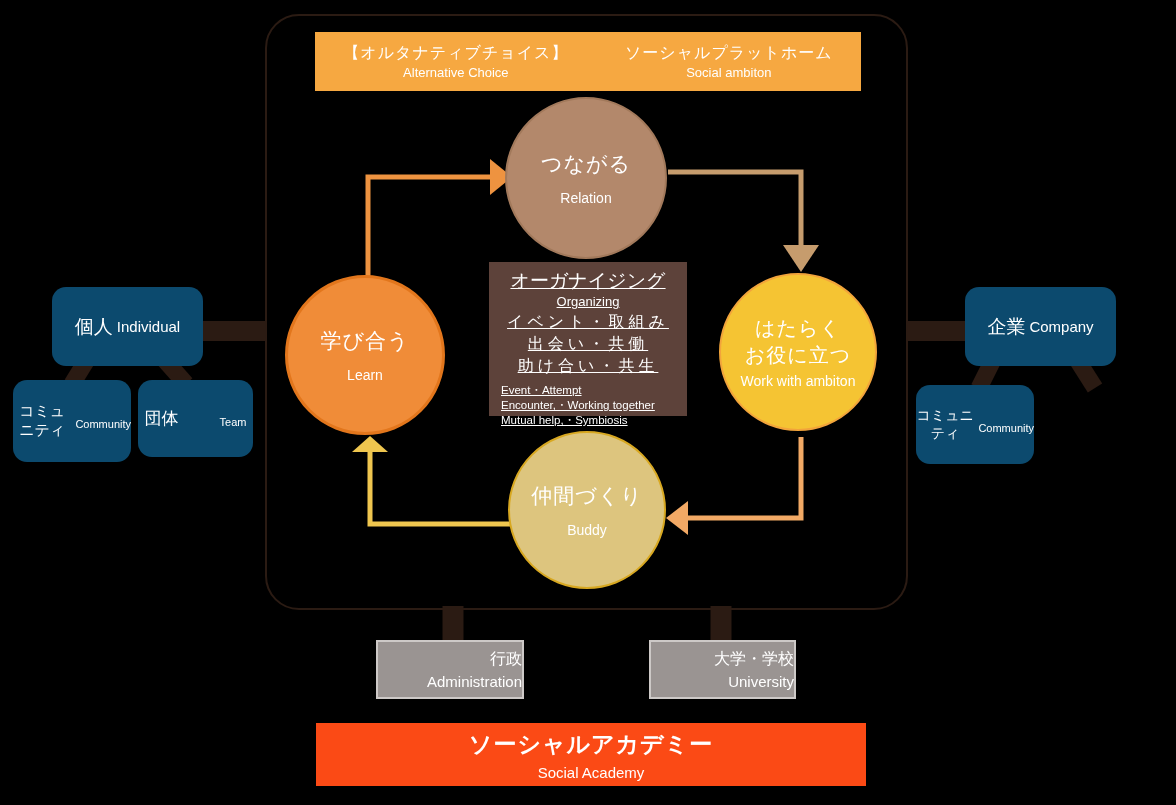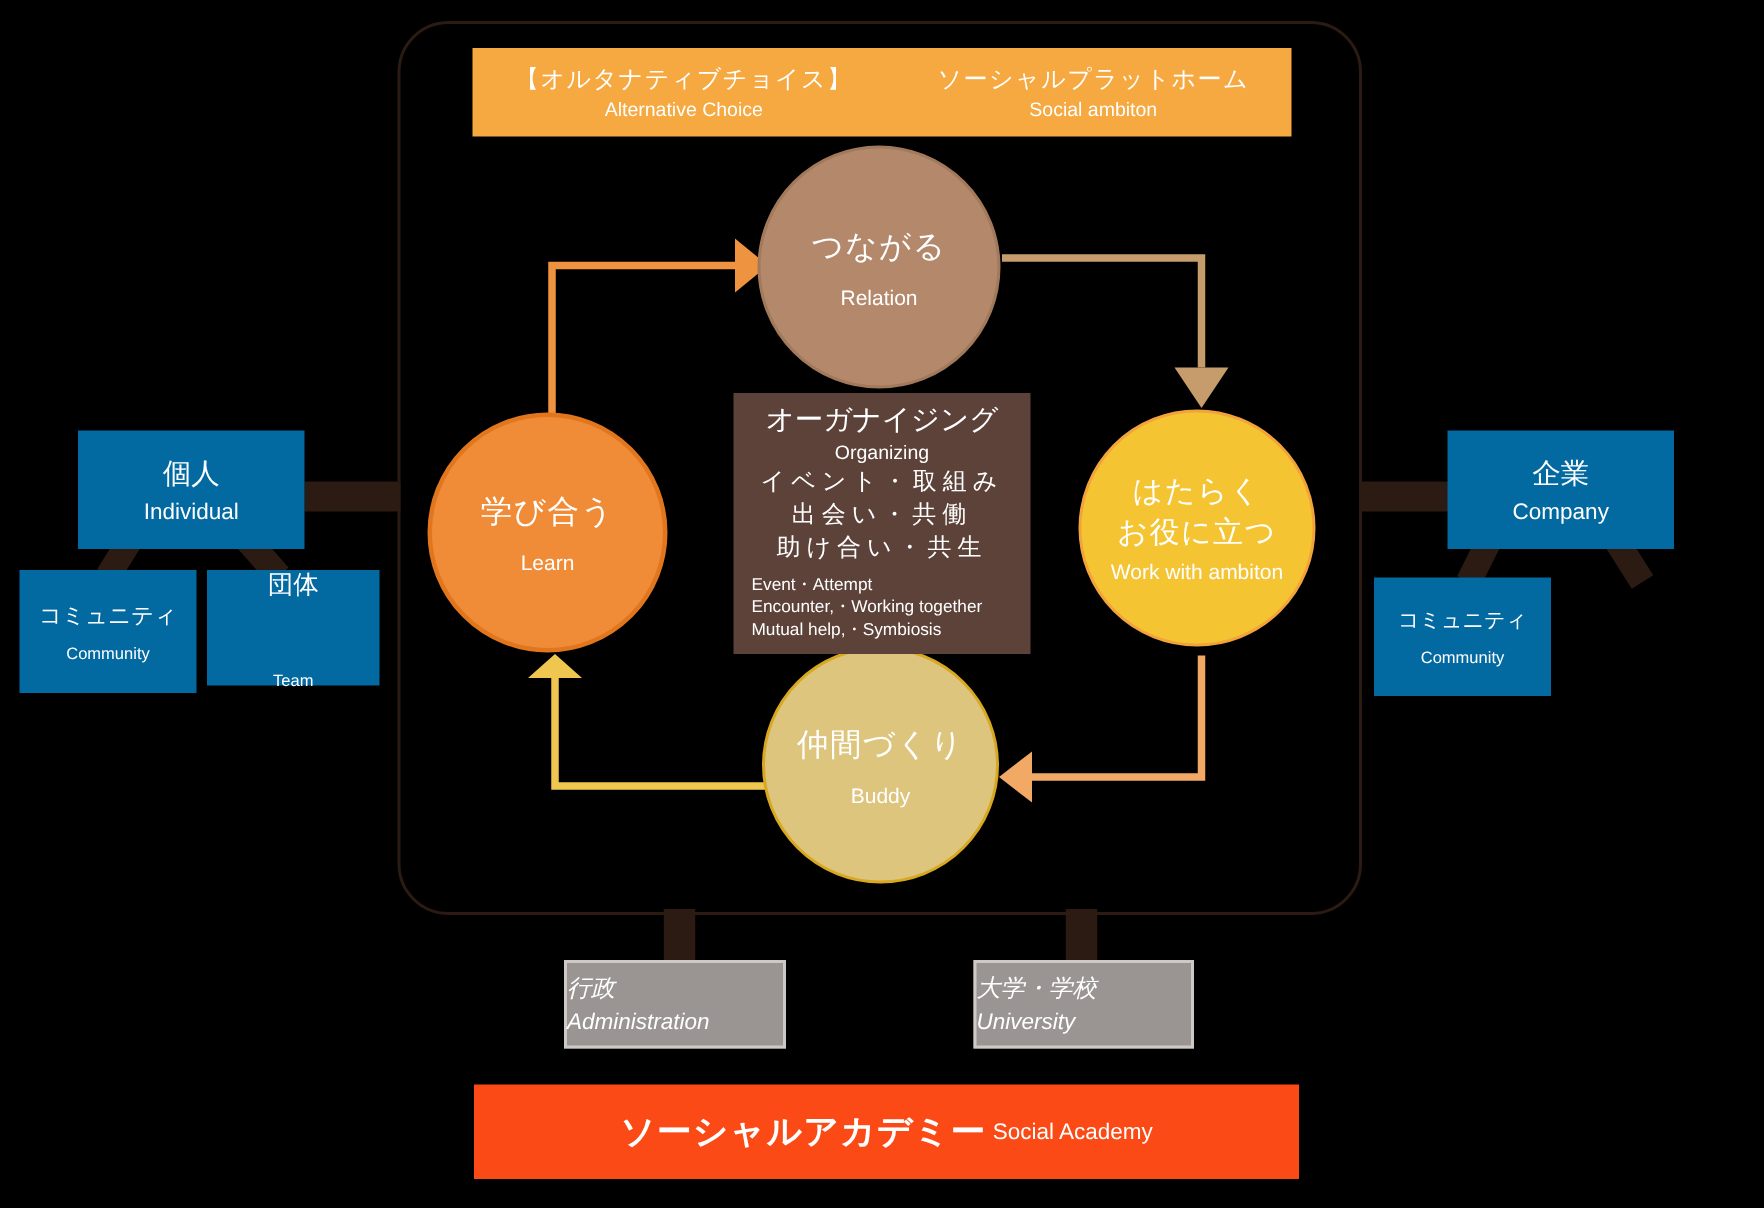--- a/index.html
+++ b/index.html
@@ -18,69 +18,69 @@
   
   .banner-top{
     left:315px;top:32px;width:546px;height:59px;background:#F6A841;
     display:flex;align-items:center;justify-content:space-around;text-align:center;
   }
   .banner-top .col{display:flex;flex-direction:column;gap:1px;}
   .banner-top .jp{font-size:16px;letter-spacing:1px;}
   .banner-top .en{font-size:13px;}
   .banner-bottom{
     left:316px;top:723px;width:550px;height:63px;background:#FB4A15;
-    display:flex;flex-direction:row;align-items:center;justify-content:center;gap:4px;text-align:center;
+    display:flex;flex-direction:column;align-items:center;justify-content:center;gap:4px;text-align:center;
   }
   .banner-bottom .jp{font-size:23px;font-weight:bold;letter-spacing:1px;}
   .banner-bottom .en{font-size:15px;}
   
   .circle{
     border-radius:50%;display:flex;flex-direction:column;align-items:center;justify-content:center;
     text-align:center;box-sizing:border-box;
   }
   .circle .jp{font-size:21px;letter-spacing:1px;}
   .circle .en{font-size:14px;margin-top:12px;}
   .c-relation{left:505px;top:97px;width:162px;height:162px;background:#B3886B;border:2px solid #A2795B;}
   .c-learn{left:285px;top:275px;width:160px;height:160px;background:#F08C38;border:3px solid #E2761C;}
   .c-work{left:719px;top:273px;width:158px;height:158px;background:#F5C433;border:2px solid #F2A43B;}
   .c-work .jp{font-size:20px;line-height:27px;}
   .c-work .en{margin-top:4px;}
   .c-buddy{left:508px;top:431px;width:158px;height:158px;background:#DDC57E;border:2px solid #D8A821;}
   
   .org{
-    left:489px;top:262px;width:198px;height:174px;background:#5D423A;
-    display:flex;flex-direction:column;align-items:center;padding-top:7px;box-sizing:border-box;
+    left:489px;top:262px;width:198px;height:154px;background:#5D423A;
+    display:flex;flex-direction:column;align-items:center;padding-top:7px;box-sizing:border-box;text-decoration:underline;
   }
   .org .title-jp{font-size:19px;line-height:24px;}
   .org .title-en{font-size:13px;line-height:18px;}
   .org .jp-line{font-size:16px;line-height:22px;letter-spacing:4px;}
   .org .en-lines{align-self:flex-start;margin-left:12px;margin-top:6px;text-align:left;}
   .org .en-line{font-size:11.5px;line-height:15px;}
   
   .gbox{
-    background:#0369a1;display:flex;flex-direction:column;align-items:center;justify-content:center;
-    gap:4px;text-align:center;box-sizing:border-box;
+    background:#0c4a6e;display:flex;flex-direction:row;align-items:center;justify-content:center;
+    gap:4px;text-align:center;box-sizing:border-box;border-radius:14px;
   }
   .gbox .jp{font-size:19px;}
   .gbox .en{font-size:15px;}
   .b-individual{left:52px;top:287px;width:151px;height:79px;}
   .b-community-l{left:13px;top:380px;width:118px;height:82px;}
   .b-community-l .jp{font-size:15px;}
   .b-community-l .en,.b-team .en,.b-community-r .en{font-size:11px;margin-top:6px;}
   .b-team{left:138px;top:380px;width:115px;height:77px;gap:41px;}
   .b-team .jp{font-size:17px;}
   .b-company{left:965px;top:287px;width:151px;height:79px;align-items:center;}
   .b-community-r{left:916px;top:385px;width:118px;height:79px;}
   .b-community-r .jp{font-size:14px;}
   .b-keijitsu{left:1041px;top:383px;width:117px;height:80px;align-items:flex-start;padding-left:8px;gap:2px;text-align:left;}
   .b-keijitsu .jp{font-size:17px;align-self:center;}
   .b-keijitsu .en{font-size:10.5px;line-height:14px;margin-top:4px;}
   .bbox{
     background:#9A9492;border:2px solid #CDC9C7;
-    display:flex;flex-direction:column;align-items:flex-start;justify-content:center;gap:3px;text-align:center;box-sizing:border-box;font-style:italic;
+    display:flex;flex-direction:column;align-items:flex-end;justify-content:center;gap:3px;text-align:center;box-sizing:border-box;
   }
   .bbox .jp{font-size:16px;}
   .bbox .en{font-size:15px;}
   .b-admin{left:376px;top:640px;width:148px;height:59px;}
   .b-univ{left:649px;top:640px;width:147px;height:59px;}
 </style>
 </head>
 <body>
 
 <div class="canvas">

